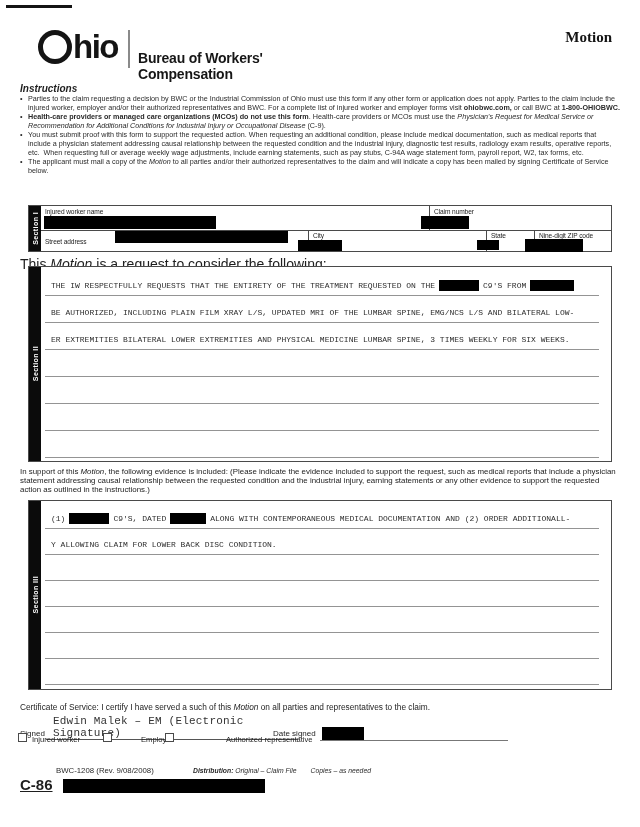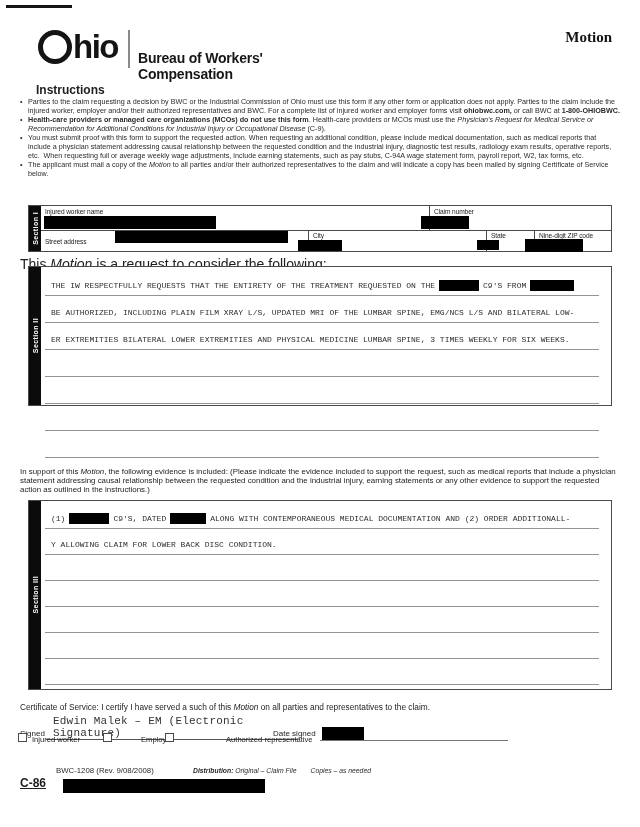--- a/index.html
+++ b/index.html
@@ -14,21 +14,21 @@
   
   .logo{position:absolute;left:38px;top:30px;display:flex;align-items:center;}
   .logo-o{width:24px;height:24px;border:5px solid #141414;border-radius:50%;display:inline-block;}
   .logo-hio{font-size:33px;font-weight:bold;letter-spacing:-1.5px;line-height:30px;margin-left:1px;color:#141414;}
   .divider{position:absolute;left:128px;top:30px;width:2px;height:38px;background:#8a8a8a;}
   .brand{position:absolute;left:138px;top:31px;font-weight:bold;font-size:14px;line-height:15.5px;letter-spacing:-0.2px;color:#161616;margin-top:20px;}
   .title-motion{position:absolute;right:28px;top:29px;font-family:"Liberation Serif",serif;font-weight:bold;font-size:15px;color:#141414;}
 
   
   .instructions{position:absolute;left:20px;top:83px;width:601px;}
-  .instr-head{font-size:12px;font-weight:bold;margin:0 0 1px 16px;}
+  .instr-head{font-size:10px;font-weight:bold;margin:0 0 1px 0;font-style:italic;}
   .bullet{display:flex;font-size:7.2px;line-height:8.8px;color:#2a2a2a;margin-bottom:0.5px;}
   .bullet .dot{width:8px;flex:none;text-align:left;}
   .bullet .txt{flex:1;white-space:pre-wrap;}
 
   
   .secbox{position:absolute;left:28px;width:584px;box-sizing:border-box;border:1px solid #4a4a4a;background:#fff;}
   .secbar{position:absolute;left:0;top:0;bottom:0;width:12px;background:#0b0b0b;color:#fff;
           display:flex;align-items:center;justify-content:center;}
   .secbar span{writing-mode:vertical-rl;transform:rotate(180deg);font-size:7px;font-weight:bold;letter-spacing:0.4px;white-space:nowrap;}
 
@@ -46,21 +46,21 @@
 
   
   .seclines{position:absolute;left:12px;right:0;top:0;bottom:0;padding:2px 12px 0 4px;}
   .sline{height:27px;border-bottom:1.4px solid #949494;box-sizing:border-box;
          display:flex;align-items:flex-end;padding:0 0 5px 6px;
          font-family:"Liberation Mono","DejaVu Sans Mono",monospace;font-size:8px;letter-spacing:0;color:#2d2d2d;white-space:pre;}
   .sec3 .sline{height:26px;}
   .redact-inline{display:inline-block;background:#000;height:11px;flex:none;margin:0 4px -1px 4px;}
 
   .motion-line{position:absolute;left:20px;top:256px;font-size:14px;white-space:pre;}
-  .sec2{top:266px;height:140px;}
+  .sec2{top:266px;height:196px;}
   .evidence{position:absolute;left:20px;top:467px;width:601px;font-size:7.9px;line-height:9.2px;white-space:pre-wrap;color:#222;}
   .sec3{top:500px;height:190px;}
 
   
   .certificate{position:absolute;left:20px;top:702px;font-size:8.3px;white-space:pre;}
   .signed-label{position:absolute;left:20px;top:729px;font-size:8px;}
   .sign-line{position:absolute;left:46px;top:726px;width:252px;height:14px;border-bottom:1px solid #555;
              font-family:"Liberation Mono","DejaVu Sans Mono",monospace;font-size:11px;letter-spacing:0.2px;color:#333;
              padding-left:7px;box-sizing:border-box;display:flex;align-items:flex-end;justify-content:flex-end;}
   .date-label{position:absolute;left:273px;top:729px;font-size:8px;}
@@ -69,21 +69,21 @@
 
   
   .role{position:absolute;top:733px;display:flex;align-items:flex-start;}
   .cb{width:9px;height:9px;border:1px solid #4a4a4a;background:#fff;margin-right:5px;flex:none;box-sizing:border-box;}
   .role .rlabel{font-size:7.6px;margin-top:2px;white-space:nowrap;}
 
   
   .form-number{position:absolute;left:20px;top:766px;font-size:7.8px;color:#2a2a2a;padding-left:36px;}
   .distribution{position:absolute;left:193px;top:767px;font-size:6.8px;font-style:italic;color:#2a2a2a;}
   .distribution .gap{margin-right:14px;}
-  .form-code{position:absolute;left:20px;top:776px;font-size:12px;font-weight:bold;text-decoration:underline;}
+  .form-code{position:absolute;left:20px;top:776px;font-size:15px;font-weight:bold;text-decoration:underline;}
   .bottom-bar{position:absolute;left:63px;top:779px;width:202px;height:14px;background:#000;}
 </style>
 </head>
 <body>
 
 <div class="page">
 
   <div class="topmark"></div>
 
   <div class="logo">

